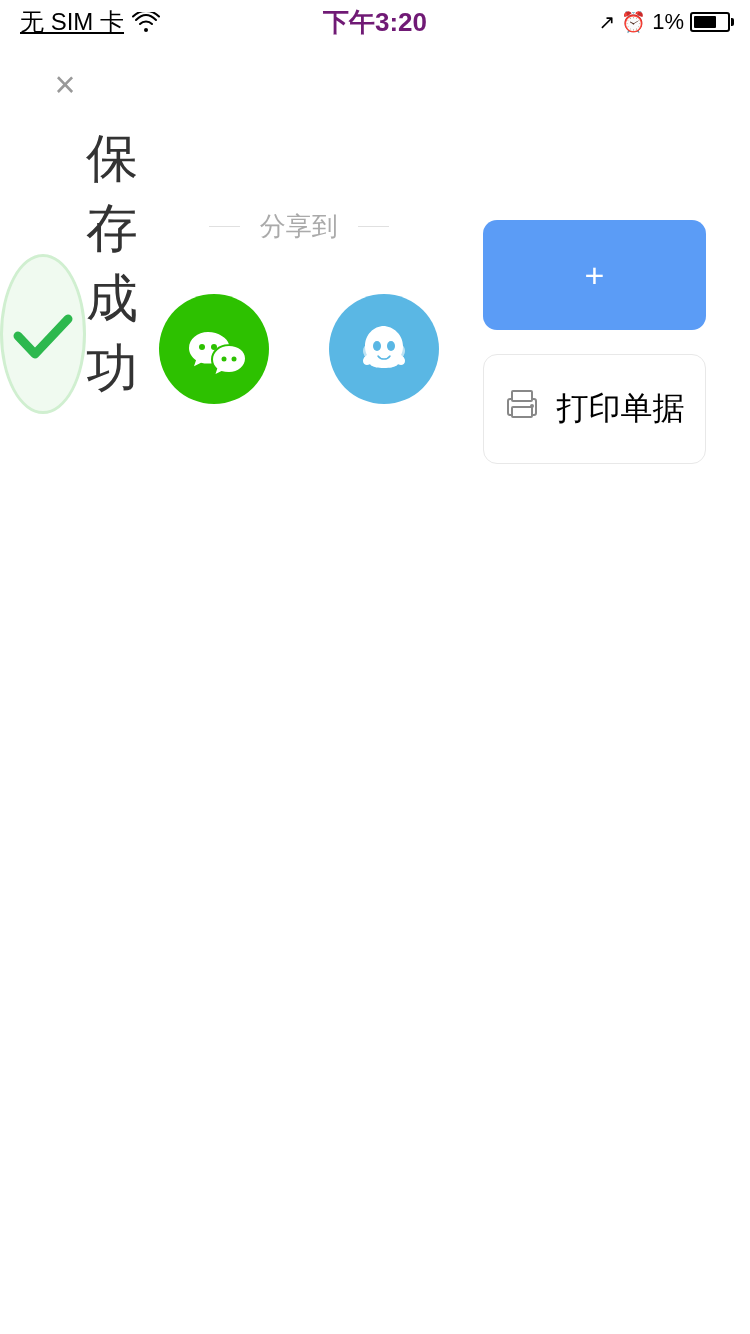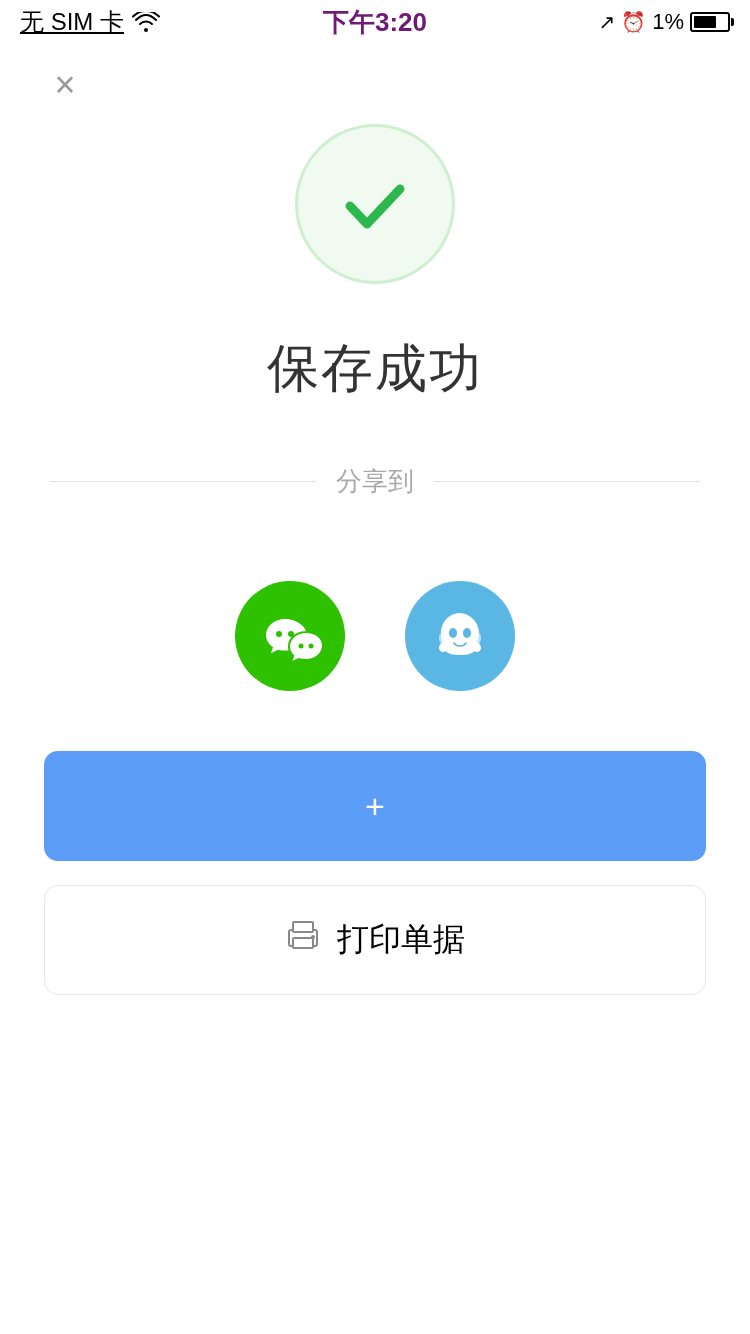--- a/index.html
+++ b/index.html
@@ -97,22 +97,22 @@
     .close-x {
       font-size: 36px;
       color: #999;
       font-weight: 300;
       line-height: 1;
     }
 
     
     .main-content {
       display: flex;
-      flex-direction: column;
-      align-items: center;
+      flex-direction: row;
+      align-items: flex-end;
       padding-top: 80px;
     }
 
     
     .success-circle {
       width: 160px;
       height: 160px;
       border-radius: 50%;
       background: #f0faf0;
       border: 3px solid #d0efd0;
@@ -135,21 +135,20 @@
       letter-spacing: 2px;
     }
 
     
     .share-section {
       width: 100%;
       display: flex;
       flex-direction: column;
       align-items: center;
       margin-bottom: 60px;
-      gap: 32px;
     }
     .share-divider {
       width: 100%;
       display: flex;
       align-items: center;
       padding: 0 50px;
       margin-bottom: 50px;
     }
     .divider-line {
       flex: 1;

